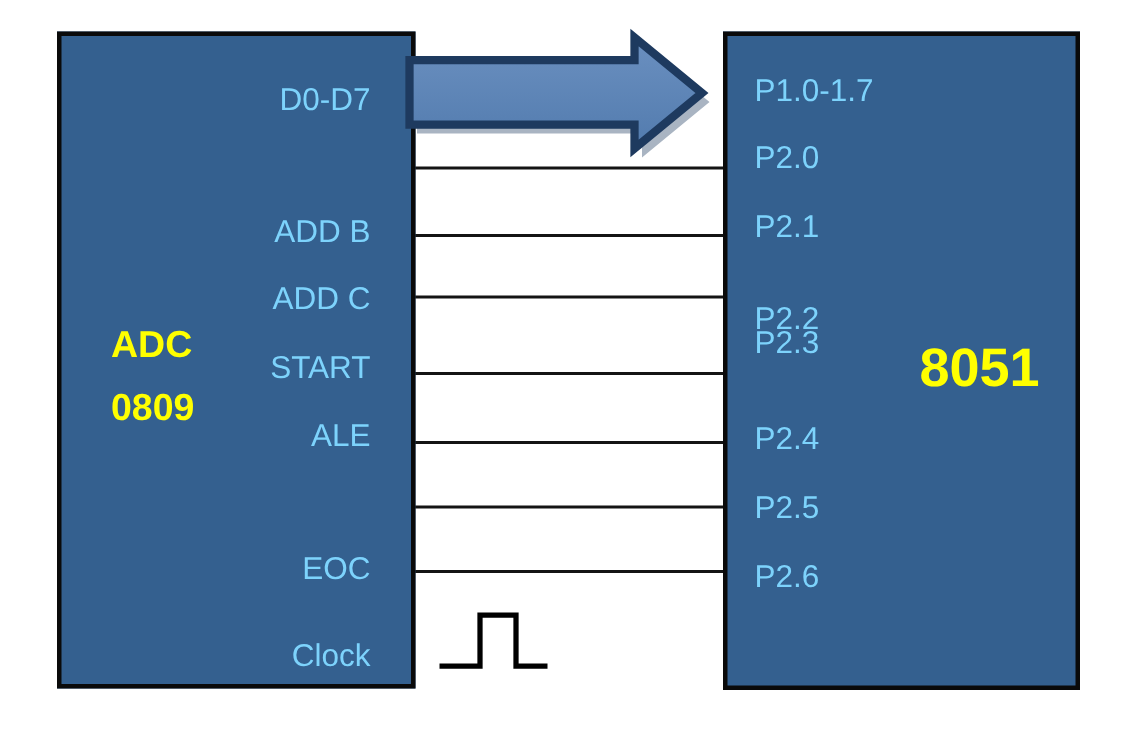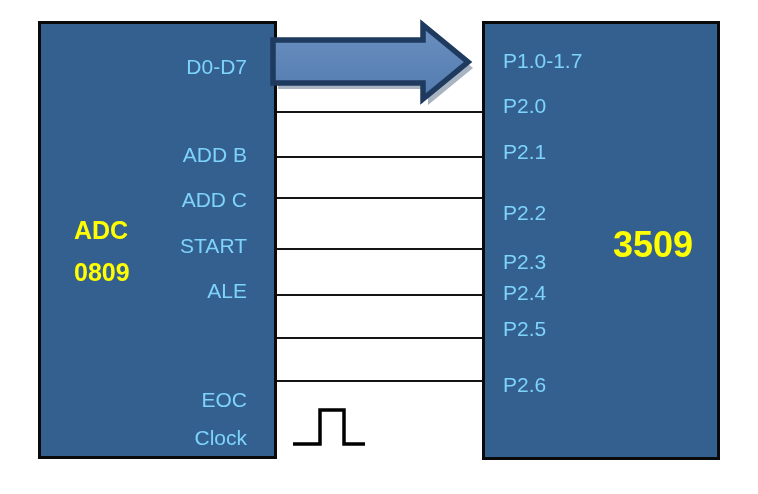--- a/index.html
+++ b/index.html
@@ -74,38 +74,38 @@
 <body>
 
 <div class="canvas">
 
   <div class="chip chip-left">
     <div class="pin pin-l" style="top:30px">D0-D7</div>
     <div class="pin pin-l" style="top:118px">ADD B</div>
     <div class="pin pin-l" style="top:163px">ADD C</div>
     <div class="pin pin-l" style="top:209px">START</div>
     <div class="pin pin-l" style="top:254px">ALE</div>
-    <div class="pin pin-l" style="top:363px">EOC</div>
+    <div class="pin pin-l" style="top:343px">EOC</div>
     <div class="pin pin-l" style="top:401px">Clock</div>
     <div class="chip-name name-adc">
       <div>ADC</div>
       <div>0809</div>
     </div>
   </div>
 
   <div class="chip chip-right">
     <div class="pin pin-r" style="top:24px">P1.0-1.7</div>
     <div class="pin pin-r" style="top:69px">P2.0</div>
     <div class="pin pin-r" style="top:115px">P2.1</div>
     <div class="pin pin-r" style="top:176px">P2.2</div>
-    <div class="pin pin-r" style="top:225px">P2.3</div>
+    <div class="pin pin-r" style="top:192px">P2.3</div>
     <div class="pin pin-r" style="top:256px">P2.4</div>
-    <div class="pin pin-r" style="top:292px">P2.5</div>
+    <div class="pin pin-r" style="top:302px">P2.5</div>
     <div class="pin pin-r" style="top:348px">P2.6</div>
-    <div class="chip-name name-8051">3509</div>
+    <div class="chip-name name-8051">8051</div>
   </div>
 
   <div class="wire" style="top:111px"></div>
   <div class="wire" style="top:156px"></div>
   <div class="wire" style="top:197px"></div>
   <div class="wire" style="top:248px"></div>
   <div class="wire" style="top:294px"></div>
   <div class="wire" style="top:337px"></div>
   <div class="wire" style="top:380px"></div>
 

